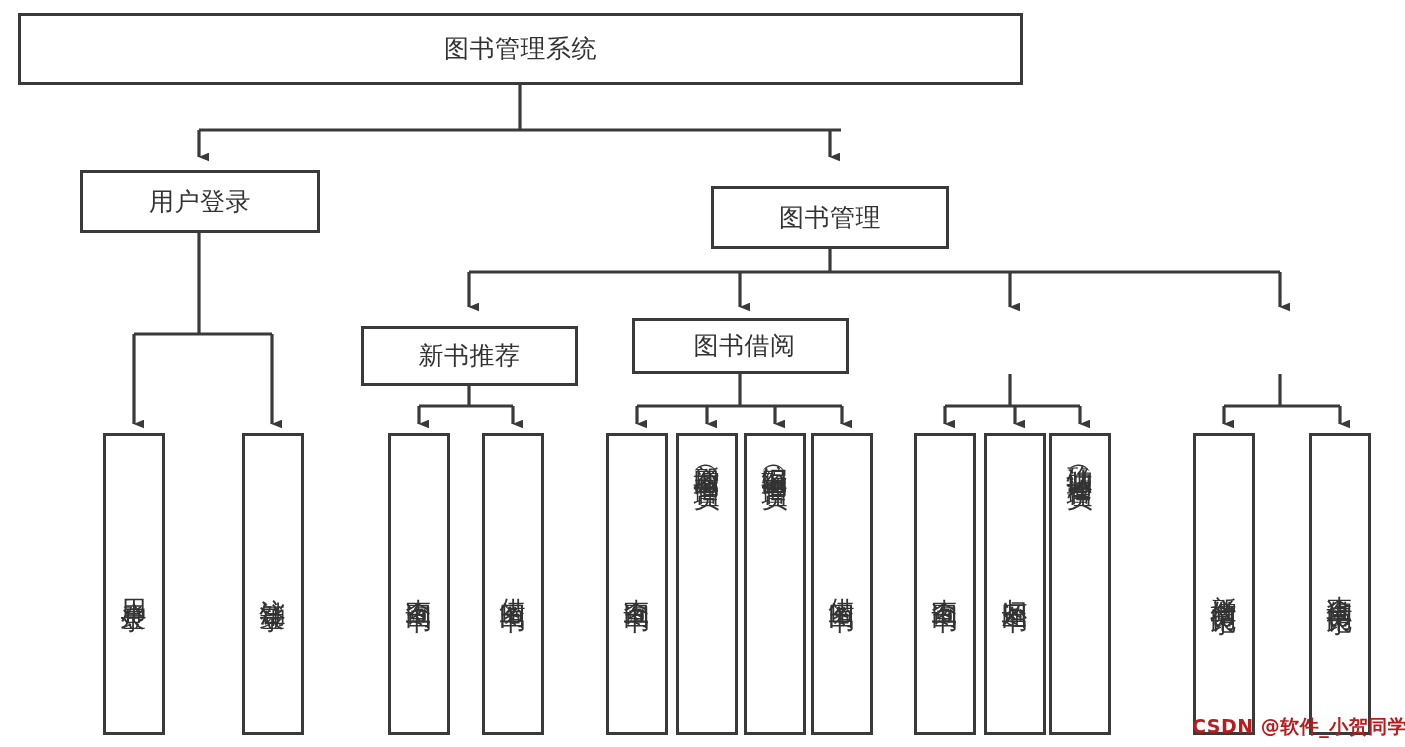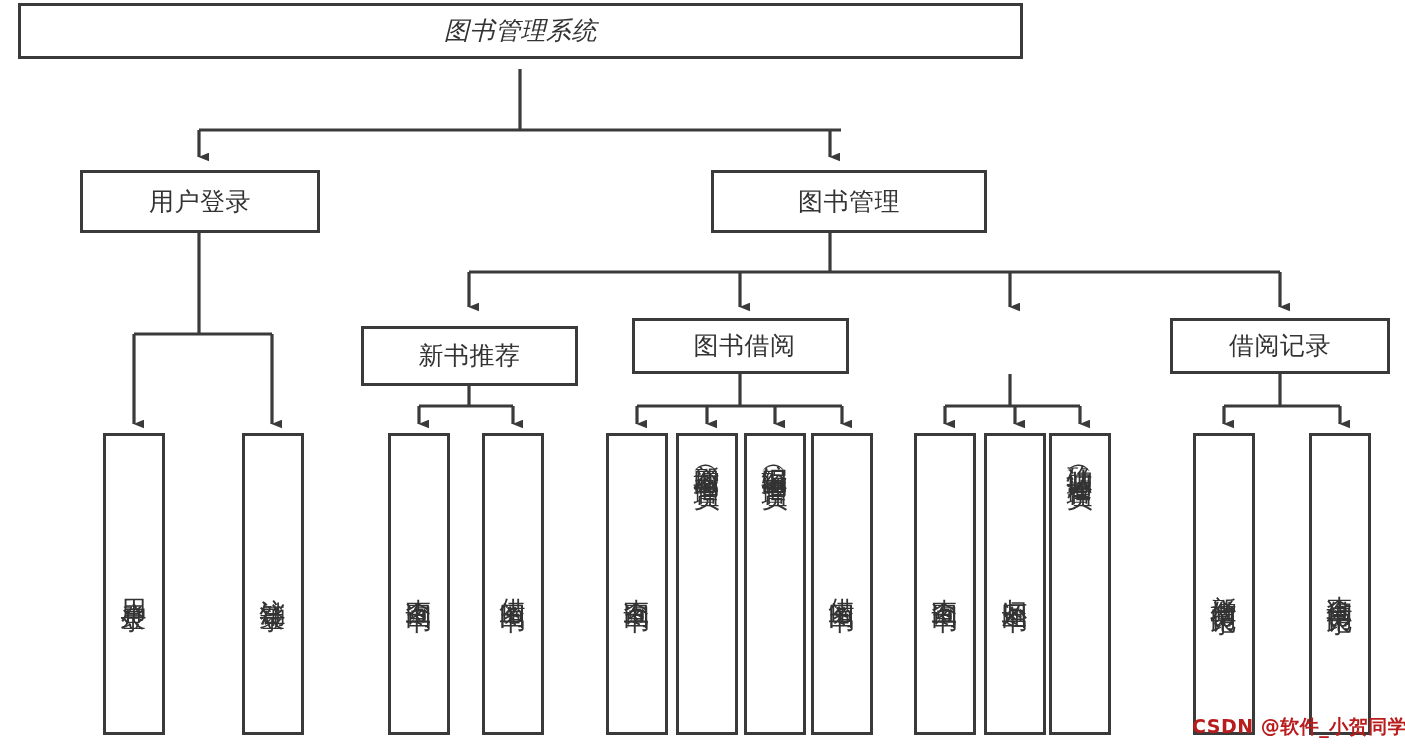--- a/index.html
+++ b/index.html
@@ -121,39 +121,36 @@
       <path d="M1015,406 L1015,424" marker-end="url(#arrowhead)"></path>
       <path d="M1080,406 L1080,424" marker-end="url(#arrowhead)"></path>
 
       <path d="M1280,374 L1280,406"></path>
       <path d="M1224,406 L1340,406"></path>
       <path d="M1224,406 L1224,424" marker-end="url(#arrowhead)"></path>
       <path d="M1340,406 L1340,424" marker-end="url(#arrowhead)"></path>
     </g>
   </svg>
 
-  <div class="node horizontal" style="left:18px; top:3px; width:1005px; height:56px;font-style:italic;">
+  <div class="node horizontal" style="left:18px; top:13px; width:1005px; height:72px;">
     <span class="label">图书管理系统</span>
   </div>
 
   <div class="node horizontal" style="left:80px; top:170px; width:240px; height:63px;">
     <span class="label">用户登录</span>
   </div>
-  <div class="node horizontal" style="left:711px; top:170px; width:276px; height:63px;">
+  <div class="node horizontal" style="left:711px; top:186px; width:238px; height:63px;">
     <span class="label">图书管理</span>
   </div>
 
   <div class="node horizontal" style="left:361px; top:326px; width:217px; height:60px;">
     <span class="label">新书推荐</span>
   </div>
   <div class="node horizontal" style="left:632px; top:318px; width:217px; height:56px;padding-left:8px;">
     <span class="label">图书借阅</span>
-  </div>
-  <div class="node horizontal" style="left:1170px; top:318px; width:220px; height:56px;">
-    <span class="label">借阅记录</span>
   </div>
 
   <div class="node vertical centered" style="left:103px; top:433px; width:62px; height:302px;">
     <span class="label">用户登录</span>
   </div>
   <div class="node vertical centered" style="left:242px; top:433px; width:62px; height:302px;">
     <span class="label">注销登录</span>
   </div>
 
   <div class="node vertical centered" style="left:388px; top:433px; width:62px; height:302px;">

